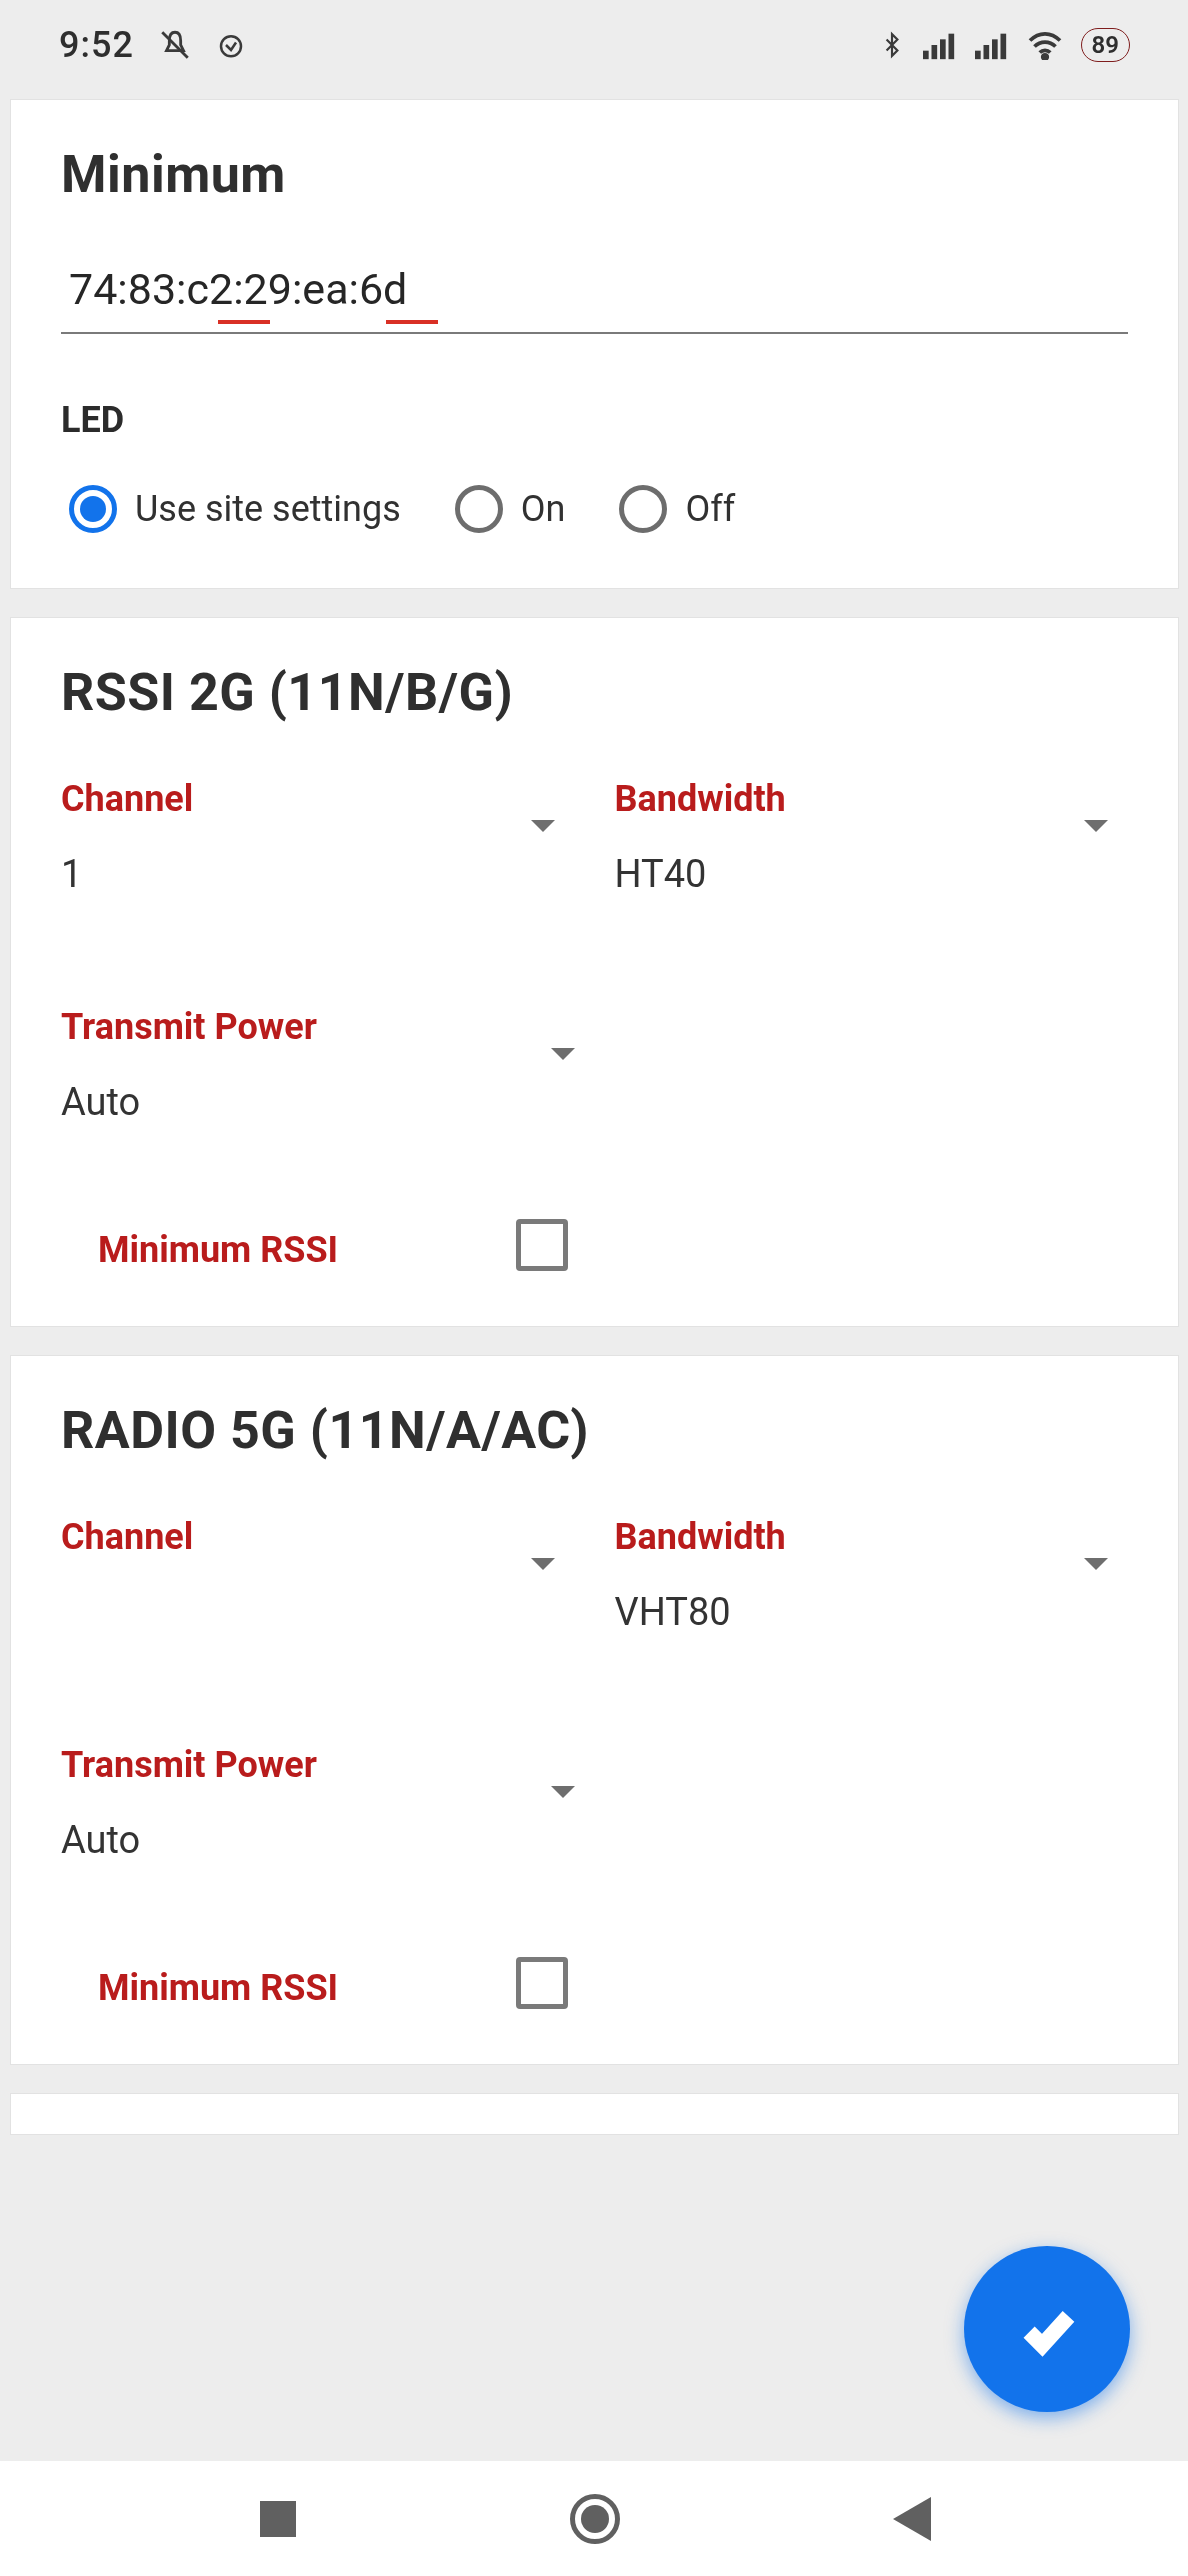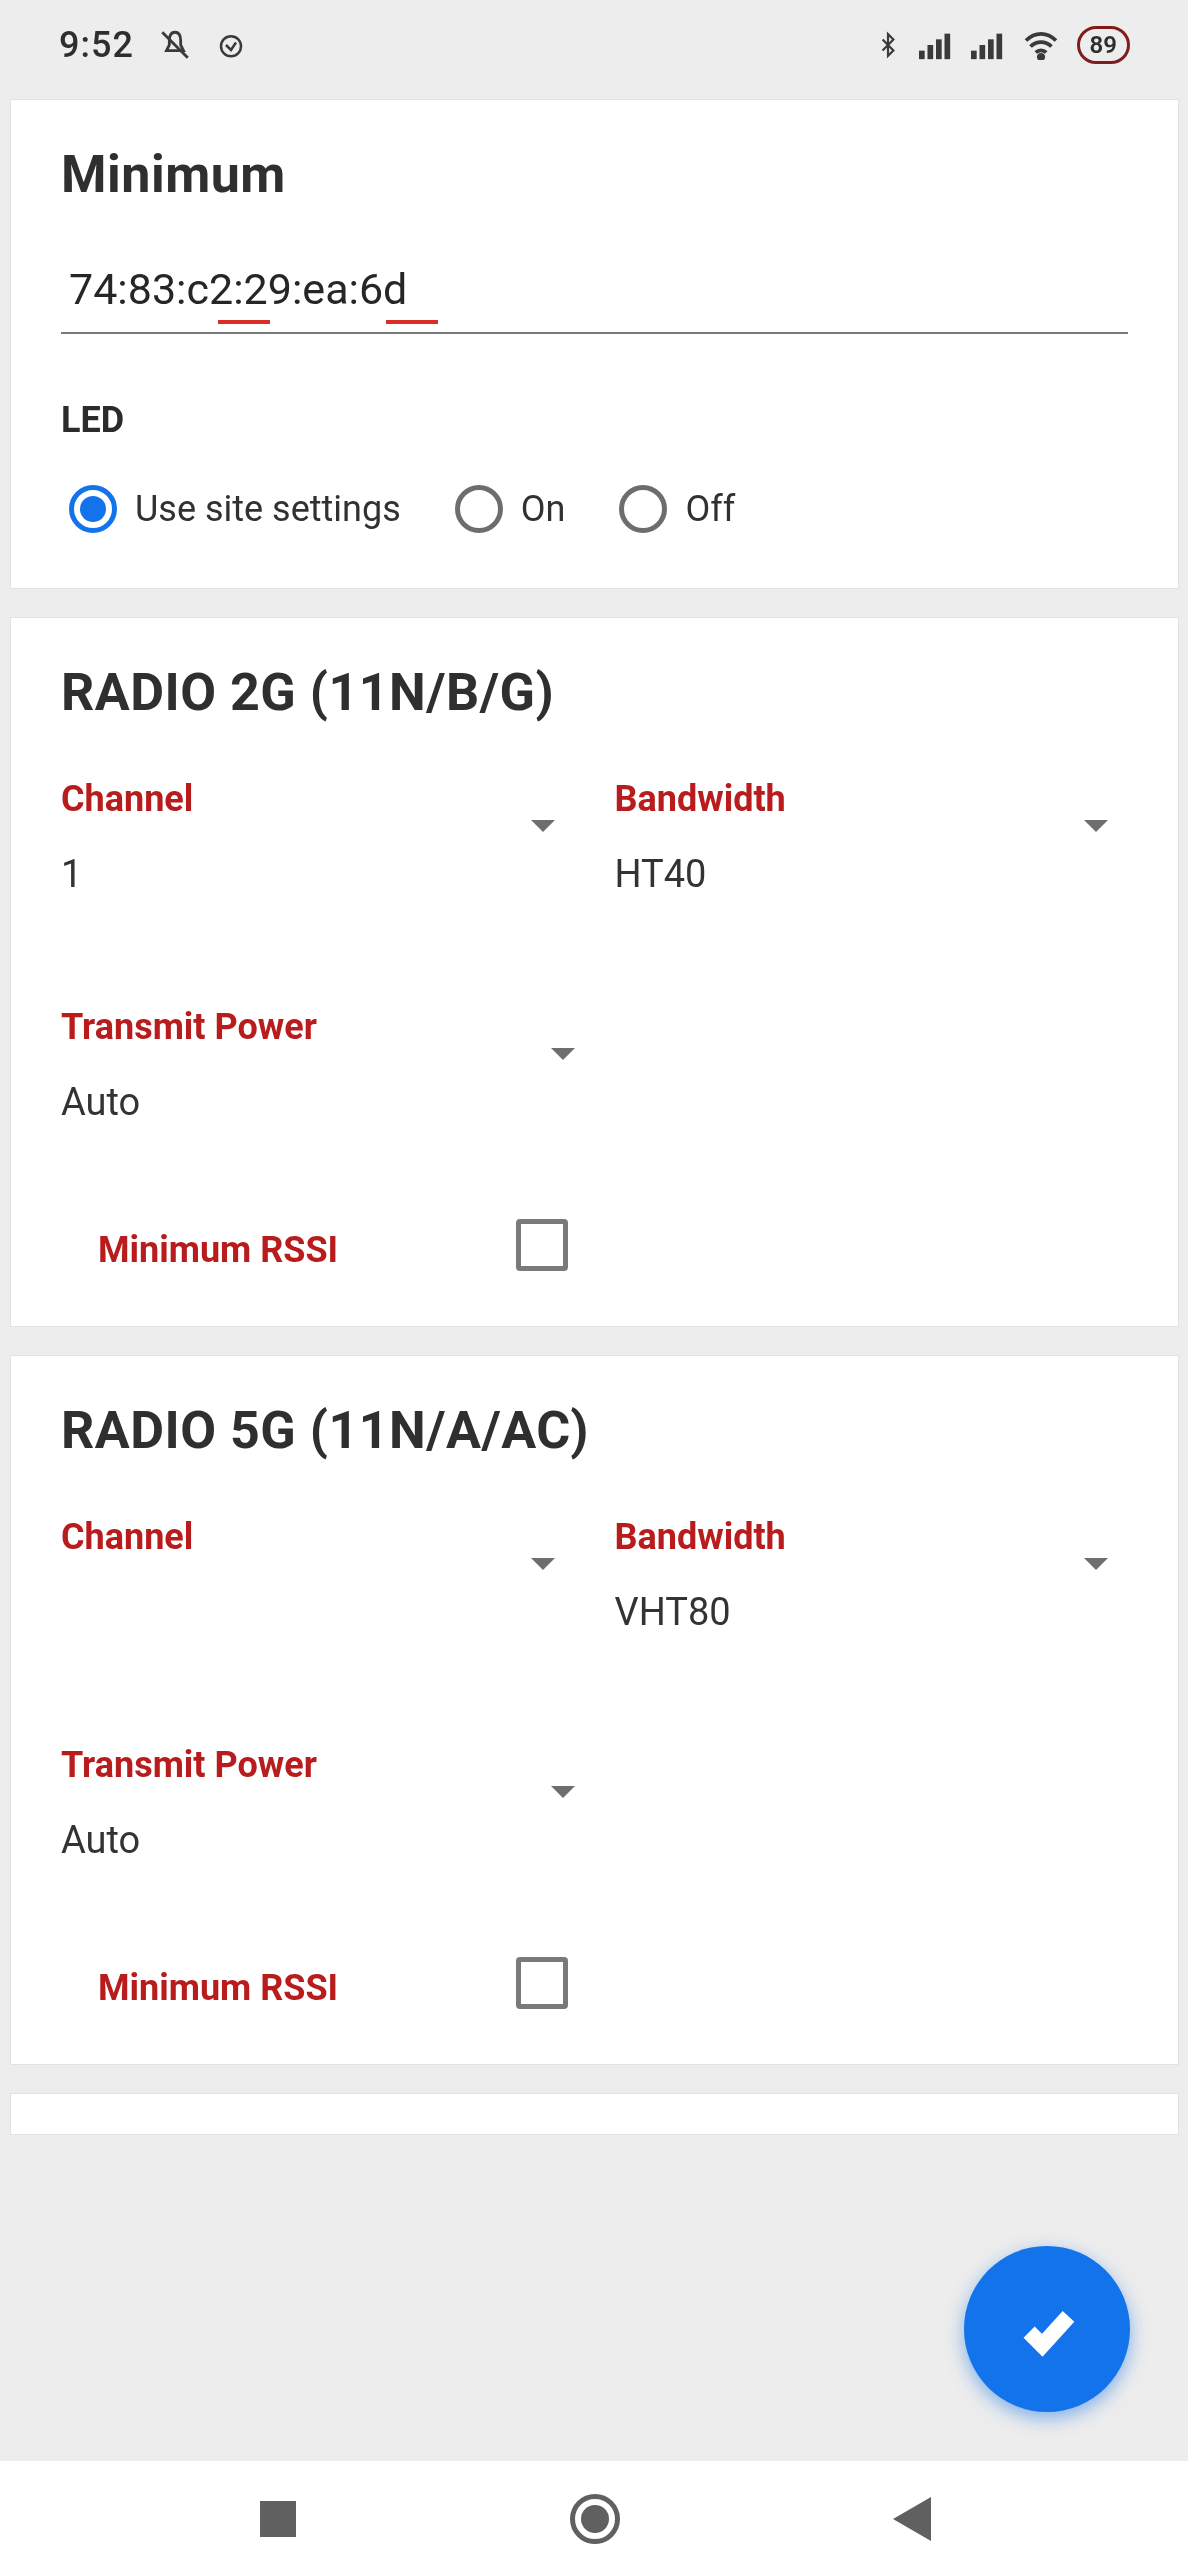--- a/index.html
+++ b/index.html
@@ -20,21 +20,21 @@
     padding: 0 59px;
     font-size: 34px;
     color: #2e2e2e;
     font-weight: 500;
   }
   .status-left { display: flex; align-items: center; gap: 24px; }
   .status-right { display: flex; align-items: center; gap: 18px; }
   .status-time { font-size: 36px; letter-spacing: 1px; font-weight: 500; }
   .status-icon { display: inline-flex; align-items: center; }
   .battery-pill {
-    border: 3px solid #7f1d1d;
+    border: 1px solid #7f1d1d;
     border-radius: 20px;
     padding: 0 10px;
     font-size: 24px;
     line-height: 32px;
     font-weight: 600;
   }
 
   
   .scroll-area {
     position: absolute;
@@ -276,21 +276,21 @@
         <div class="radio-label">On</div>
       </div>
       <div class="radio-block">
         <div class="radio"></div>
         <div class="radio-label">Off</div>
       </div>
     </div>
   </div>
 
   <div class="card">
-    <div class="card-title">RADIO 2G (11N/B/G)</div>
+    <div class="card-title">RSSI 2G (11N/B/G)</div>
 
     <div class="two-col">
       <div class="col">
         <div class="dd-label">Channel</div>
         <div class="dd-value">1</div>
         <div class="dd-caret"></div>
       </div>
       <div class="col">
         <div class="dd-label">Bandwidth</div>
         <div class="dd-value">HT40</div>

